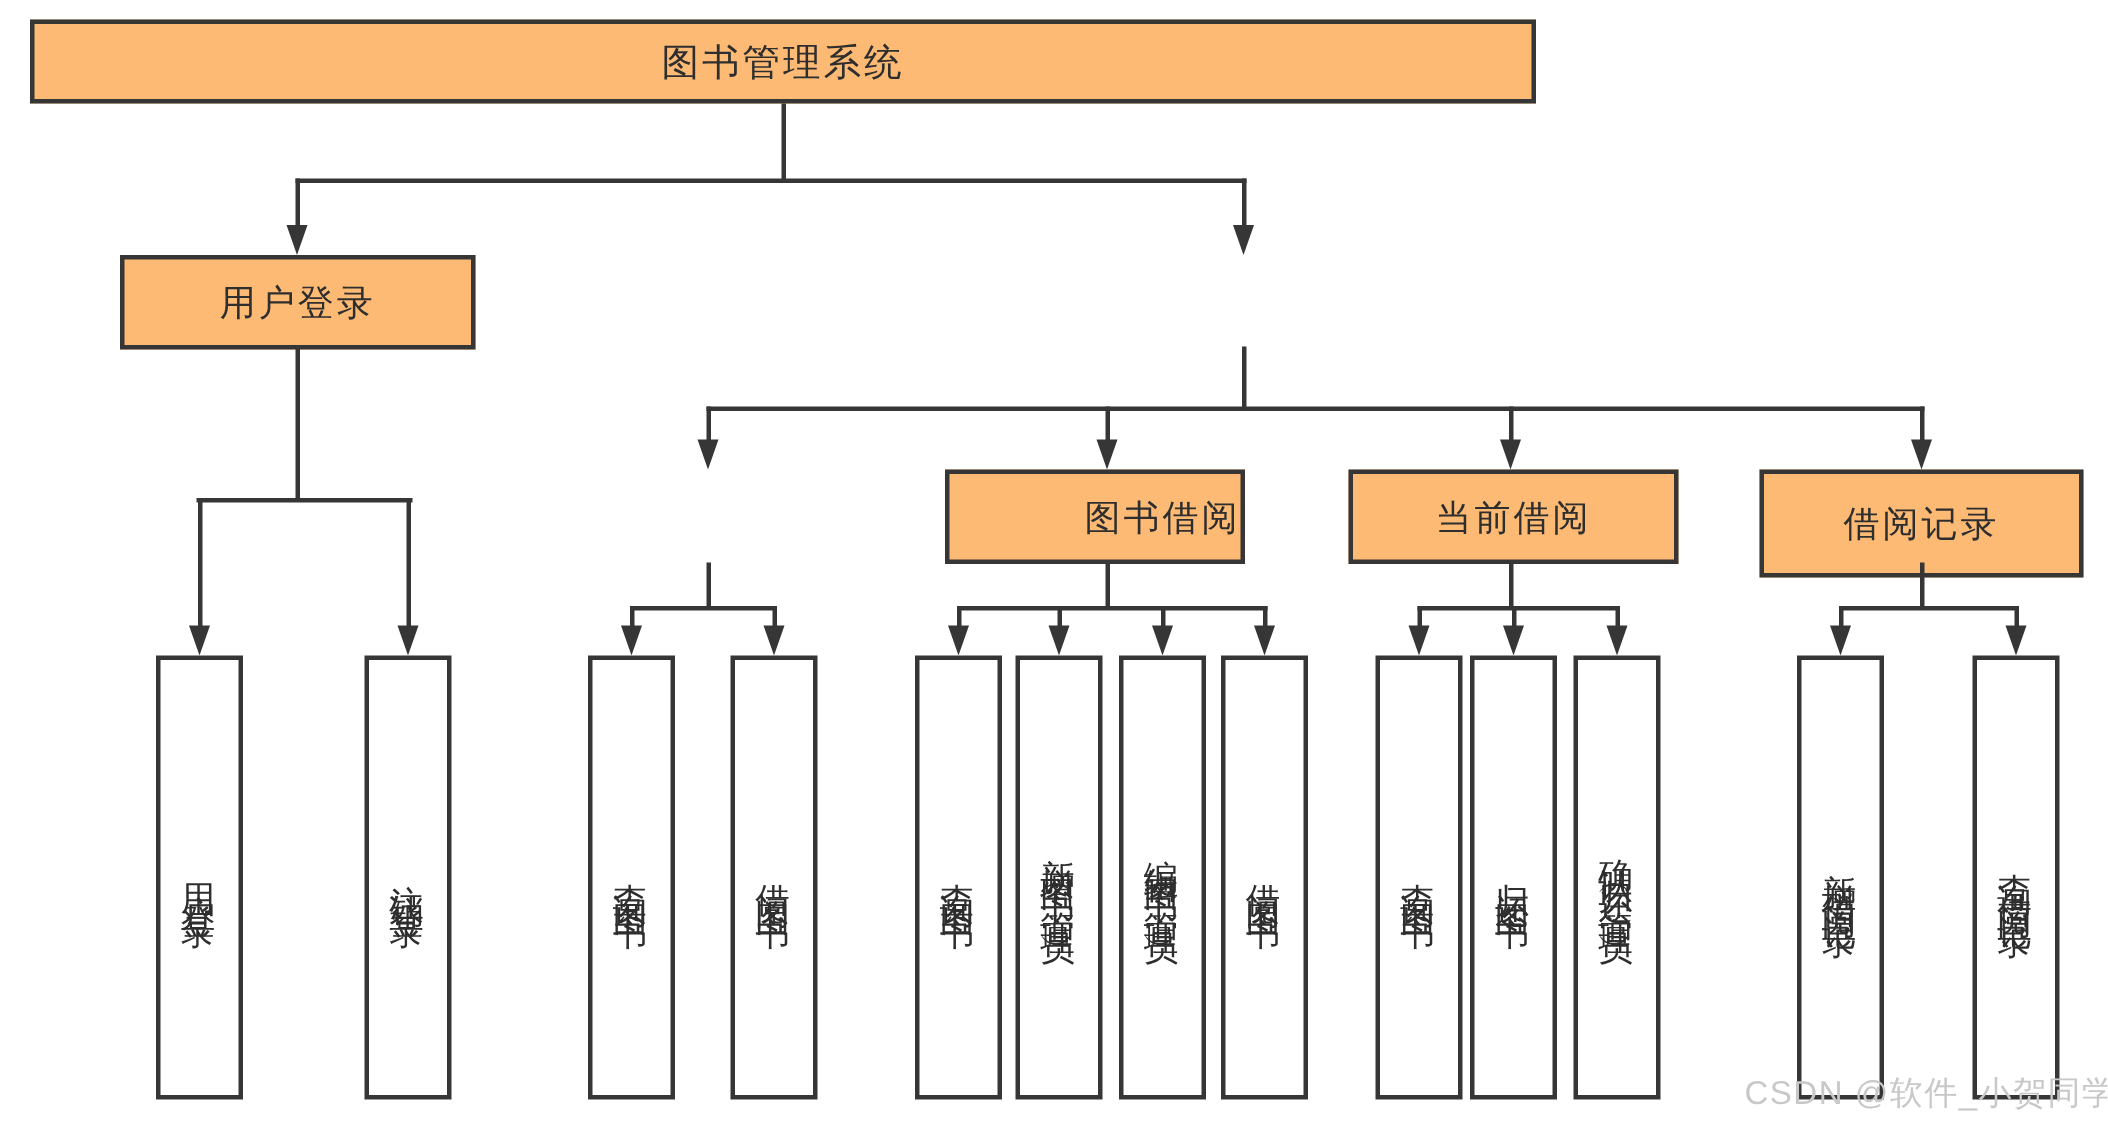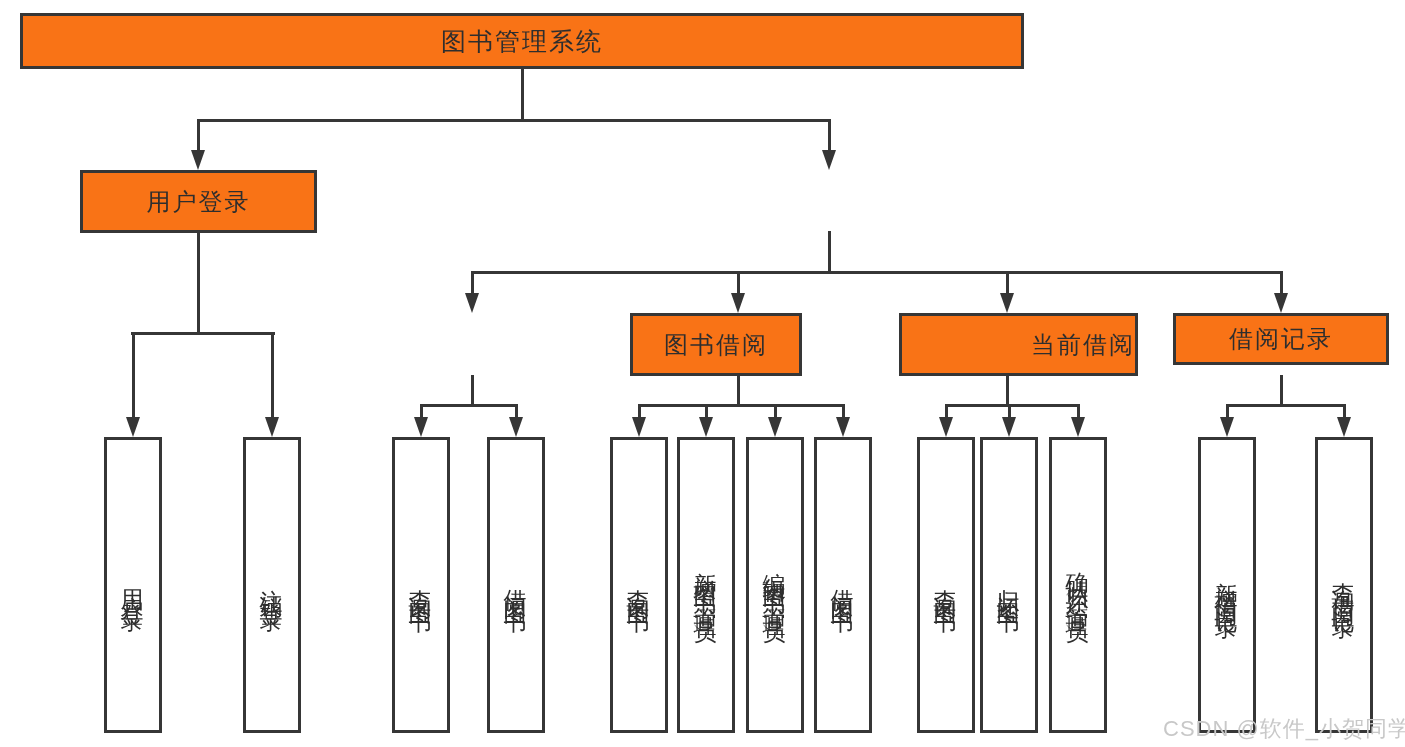--- a/index.html
+++ b/index.html
@@ -1,21 +1,21 @@
 <!DOCTYPE html>
 <html><head>
 <meta charset="utf-8">
 <style>
   html,body{margin:0;padding:0;background:#ffffff;}
   .canvas{
     position:relative;width:1405px;height:747px;background:#ffffff;
     font-family:"Liberation Sans","DejaVu Sans",sans-serif;overflow:hidden;
   }
   .box{
-    position:absolute;box-sizing:border-box;border:3px solid #363636;background:#f97316;
+    position:absolute;box-sizing:border-box;border:3px solid #363636;background:#fdba74;
     display:flex;align-items:center;justify-content:center;
     font-size:24px;color:#2e2e2e;letter-spacing:2px;white-space:nowrap;
   }
   .box.root{font-size:25px;}
   .vbox{
     position:absolute;box-sizing:border-box;border:3px solid #363636;background:#ffffff;
     width:58px;top:437px;height:296px;
     display:flex;align-items:center;justify-content:center;
     writing-mode:vertical-rl;text-orientation:mixed;
     font-size:23px;color:#2e2e2e;letter-spacing:7px;
@@ -64,27 +64,27 @@
   <div class="hline" style="left:471px;top:271px;width:812px;"></div>
   <div class="vline" style="left:471px;top:271px;height:25px;"></div>
   <div class="ah" style="left:465px;top:293px;"></div>
   <div class="vline" style="left:737px;top:271px;height:25px;"></div>
   <div class="ah" style="left:731px;top:293px;"></div>
   <div class="vline" style="left:1006px;top:271px;height:25px;"></div>
   <div class="ah" style="left:1000px;top:293px;"></div>
   <div class="vline" style="left:1280px;top:271px;height:25px;"></div>
   <div class="ah" style="left:1274px;top:293px;"></div>
 
-  <div class="box" style="left:630px;top:313px;width:172px;height:63px;">
+  <div class="box" style="left:630px;top:313px;width:200px;height:63px;justify-content:flex-end;">
     <span>图书借阅</span>
   </div>
-  <div class="box" style="left:899px;top:313px;width:239px;height:63px;justify-content:flex-end;">
+  <div class="box" style="left:899px;top:313px;width:220px;height:63px;">
     <span>当前借阅</span>
   </div>
-  <div class="box" style="left:1173px;top:313px;width:216px;height:52px;">
+  <div class="box" style="left:1173px;top:313px;width:216px;height:72px;">
     <span>借阅记录</span>
   </div>
 
   <div class="vline" style="left:471px;top:375px;height:31px;"></div>
   <div class="hline" style="left:420px;top:404px;width:98px;"></div>
   <div class="vline" style="left:420px;top:404px;height:16px;"></div>
   <div class="ah" style="left:414px;top:417px;"></div>
   <div class="vline" style="left:515px;top:404px;height:16px;"></div>
   <div class="ah" style="left:509px;top:417px;"></div>
 

